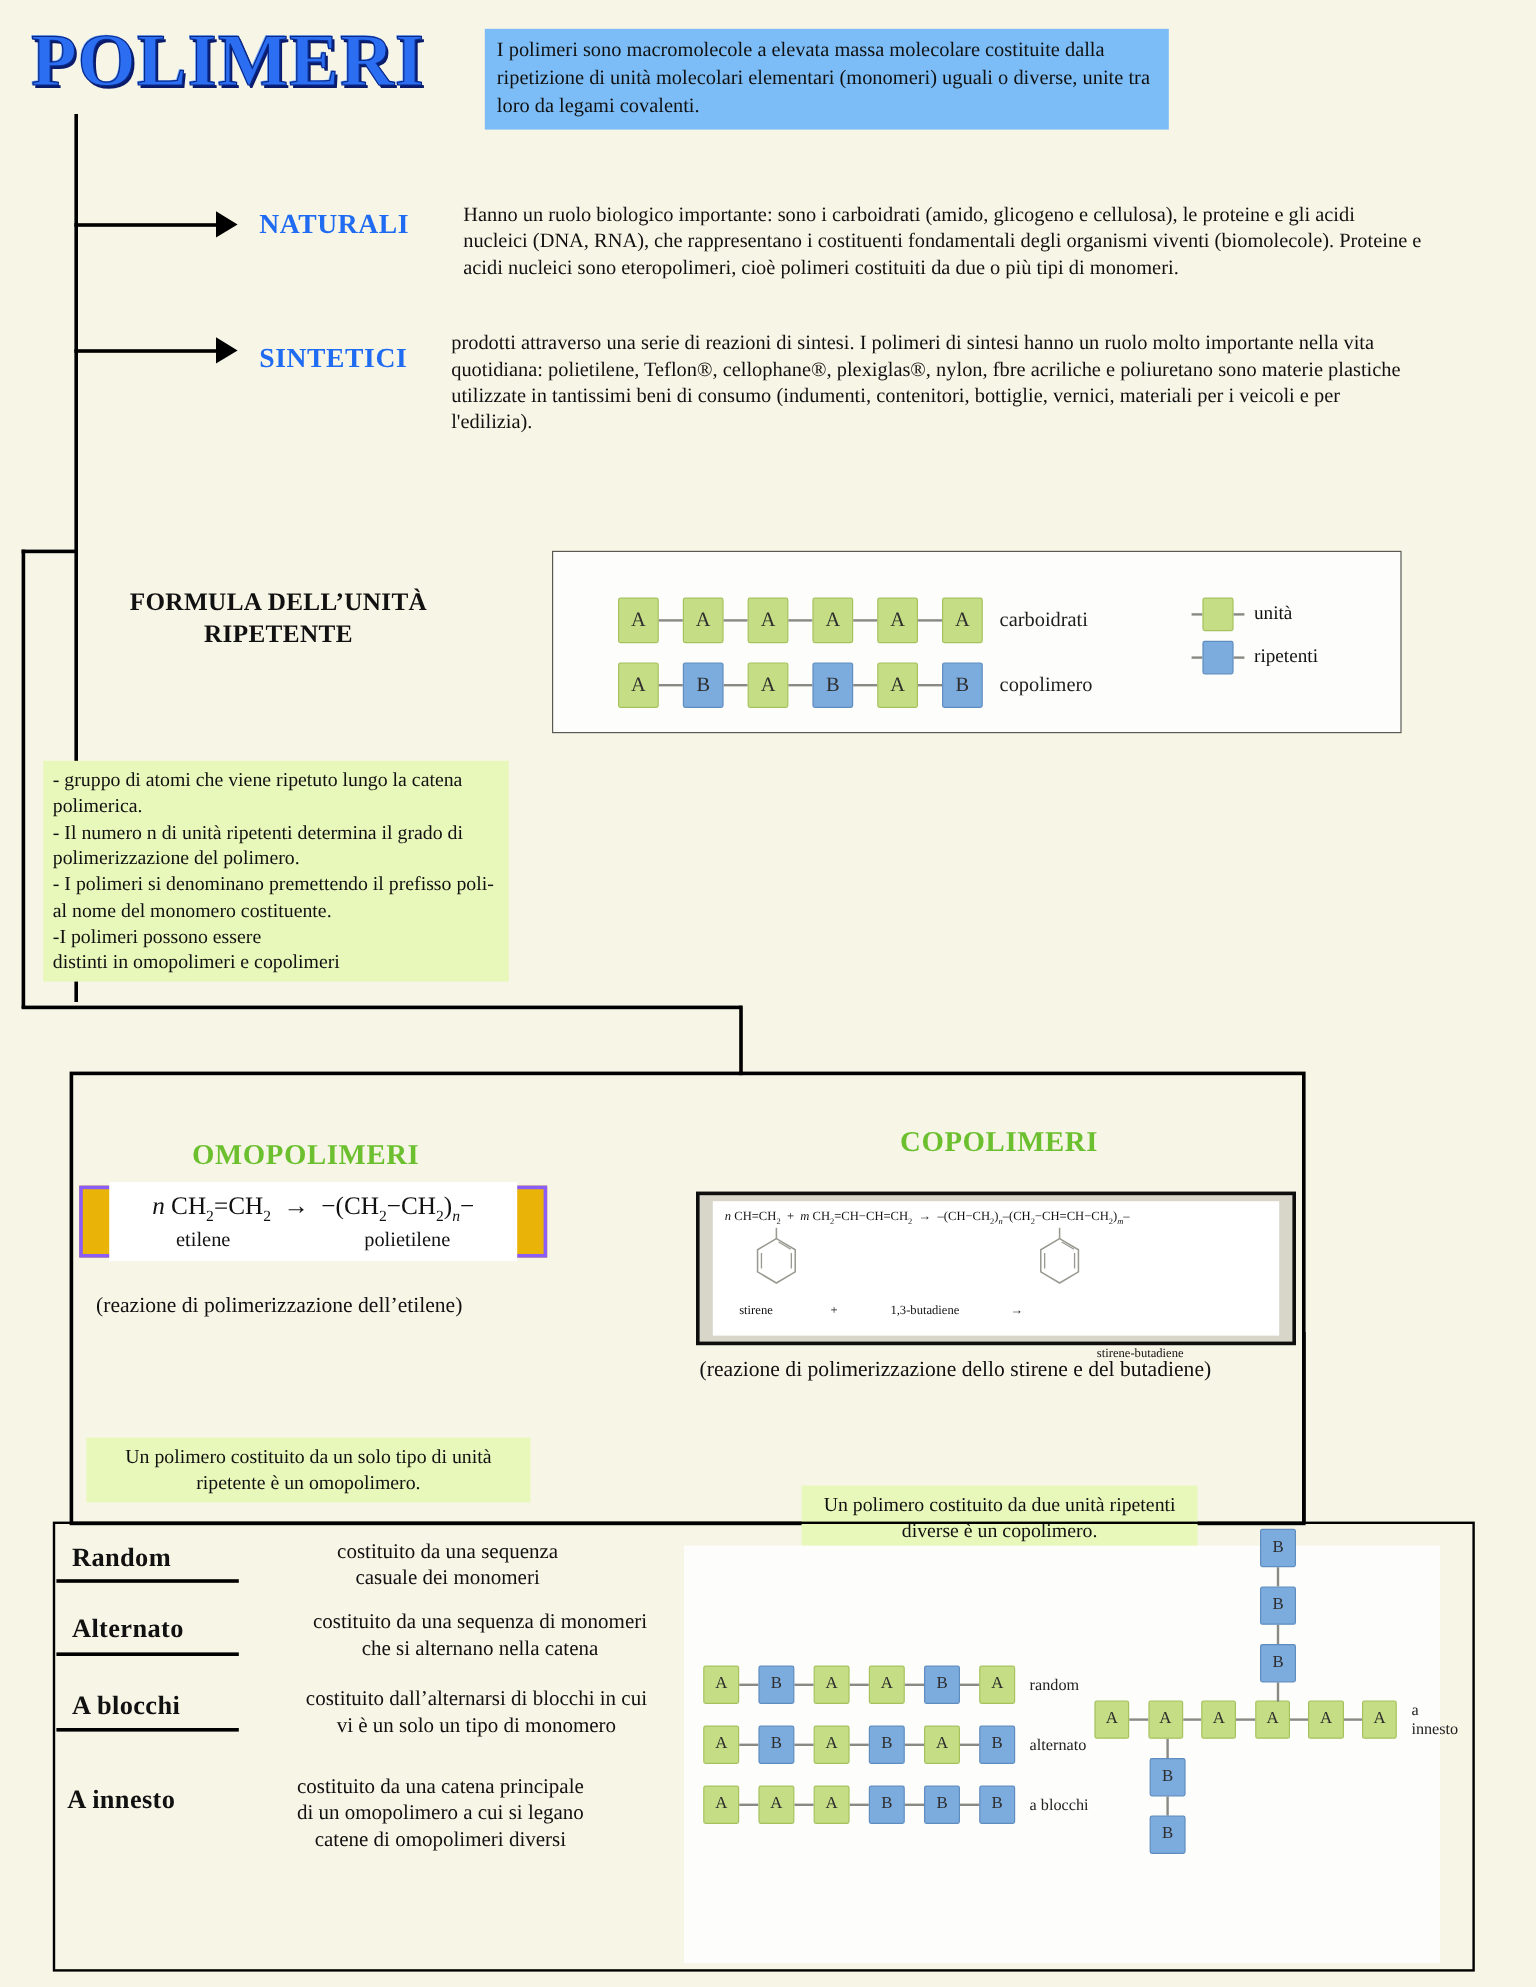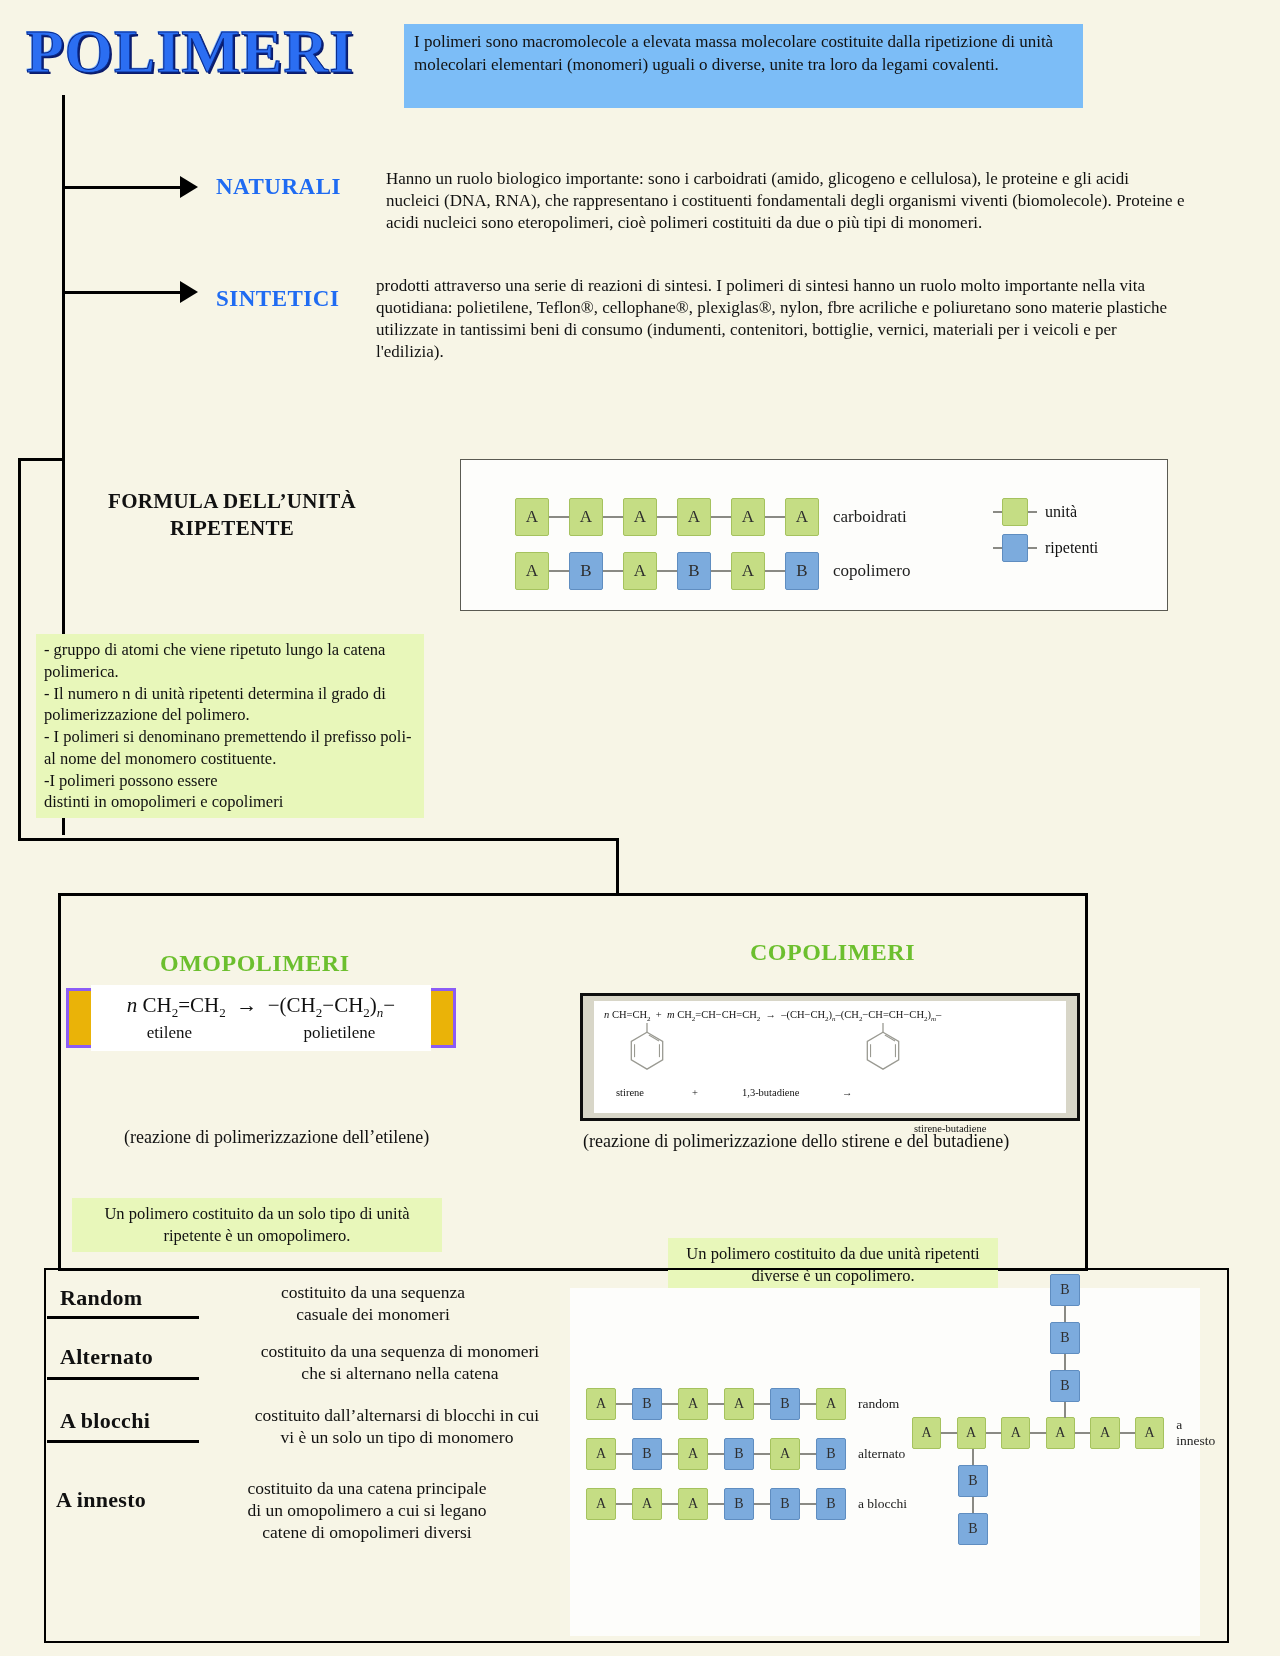--- a/index.html
+++ b/index.html
@@ -19,21 +19,21 @@
     left:26px; top:16px;
     font-size:62px; font-weight:bold;
     color:#2b6ef2;
     letter-spacing:1px;
     text-shadow: 2px 2px 0 #0b1b6b, -1px -1px 0 #6fa8ff;
     -webkit-text-stroke:1px #0a2a8a;
   }
 
   
   #def-box {
-    left:404px; top:24px; width:679px; height:84px;
+    left:404px; top:24px; width:570px; height:84px;
     background:#7cbdf7;
     padding:6px 10px 4px 10px;
     font-size:17px; line-height:1.36;
   }
 
   
   .vline { background:#000; width:3px; }
   .hline { background:#000; height:3px; }
 
   .arrowhead {
@@ -238,21 +238,21 @@
   <div id="omo-rxn-inner">
     <div class="eq">
       <i>n</i> CH<sub>2</sub>=CH<sub>2</sub> &nbsp;→&nbsp; −(CH<sub>2</sub>−CH<sub>2</sub>)<sub><i>n</i></sub>−
     </div>
     <div class="eq-names">
       <span>etilene</span>
       <span>polietilene</span>
     </div>
   </div>
 </div>
-<div class="abs caption" style="left:80px; top:1127px;margin-left:44px;">(reazione di polimerizzazione dell’etilene)</div>
+<div class="abs caption" style="left:80px; top:1077px;">(reazione di polimerizzazione dell’etilene)</div>
 <div class="abs note" style="left:72px; top:1150px; width:370px; text-align:center;">Un polimero costituito da un solo tipo di unità ripetente è un omopolimero.</div>
 
 <div class="abs sec-title" style="left:750px; top:939px;">COPOLIMERI</div>
 <div class="abs" id="copo-rxn">
   <div id="copo-rxn-inner">
     <div class="ceq" style="left:10px; top:8px;">
       <i>n</i> CH=CH<sub>2</sub> &nbsp;+&nbsp; <i>m</i> CH<sub>2</sub>=CH−CH=CH<sub>2</sub> &nbsp;→&nbsp; –(CH−CH<sub>2</sub>)<sub><i>n</i></sub>–(CH<sub>2</sub>−CH=CH−CH<sub>2</sub>)<sub><i>m</i></sub>–
     </div>
 
     <svg class="benz" style="left:32px; top:22px;" viewBox="0 0 42 52">

